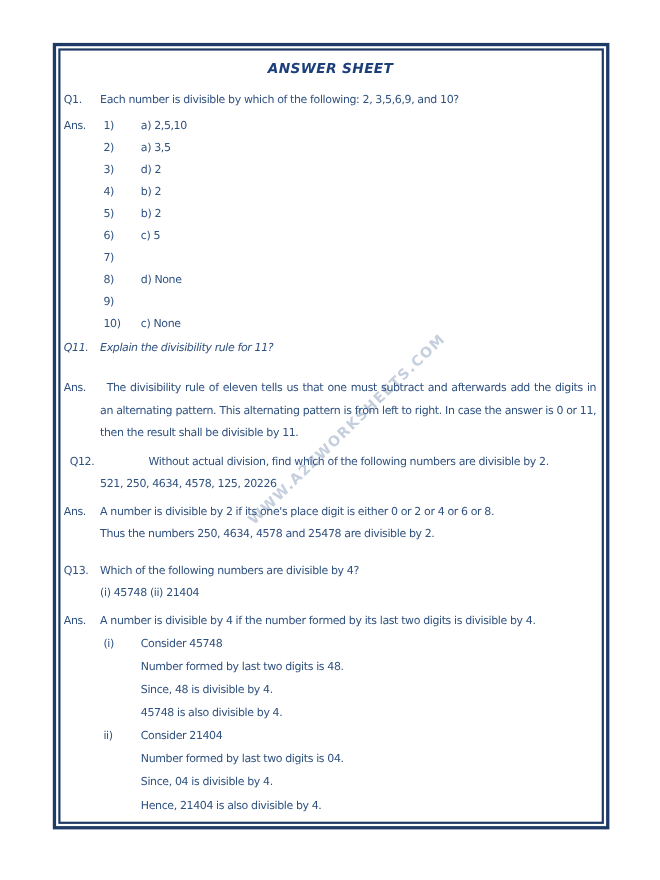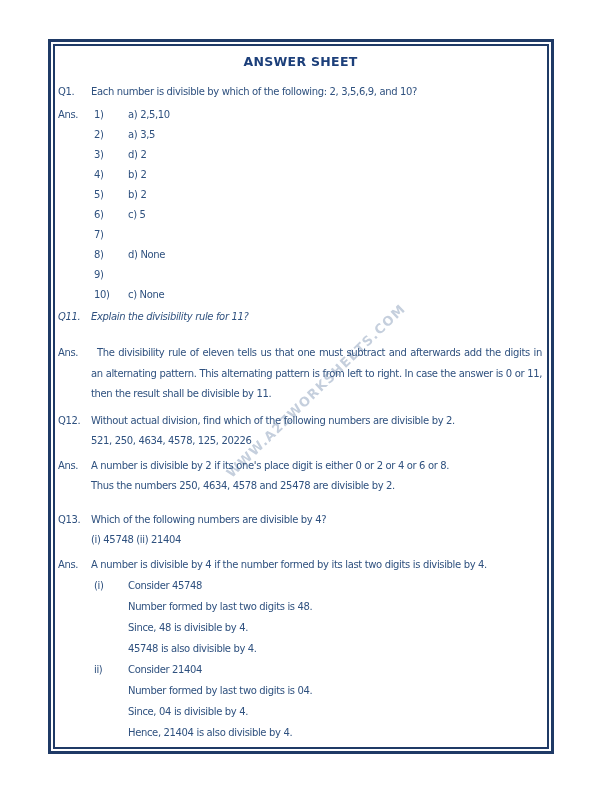--- a/index.html
+++ b/index.html
@@ -46,37 +46,38 @@
   }
 
   .title {
     margin-top: 2px;
     text-align: center;
     font-weight: bold;
     font-size: 12.5px;
     letter-spacing: 0.3px;
     color: #1c3f7a;
     line-height: 20px;
+    font-style: italic;
   }
 
   .row {
     display: flex;
     align-items: flex-start;
     line-height: 20px;
     white-space: nowrap;
   }
   .lbl { width: 33px; flex: 0 0 33px; }
   .num { width: 37px; flex: 0 0 37px; padding-left: 3px; box-sizing: border-box; }
   .txt { flex: 1 1 auto; }
 
   .r-q1  { margin-top: 10px; }
   .r-l0  { margin-top: 3px; }
   .r-q11 { margin-top: 2px; font-style: italic; }
   .r-a11 { margin-top: 16px; }
-  .r-q12 { margin-top: 6px; }
+  .r-q12 { margin-top: 6px; text-align: center; }
   .r-a12 { margin-top: 5px; }
   .r-q13 { margin-top: 14px; }
   .r-a13 { margin-top: 5px; }
 
   .para-row { white-space: normal; }
   .para {
     flex: 1 1 auto;
     text-align: justify;
     text-indent: 6px;
     line-height: 20.5px;

